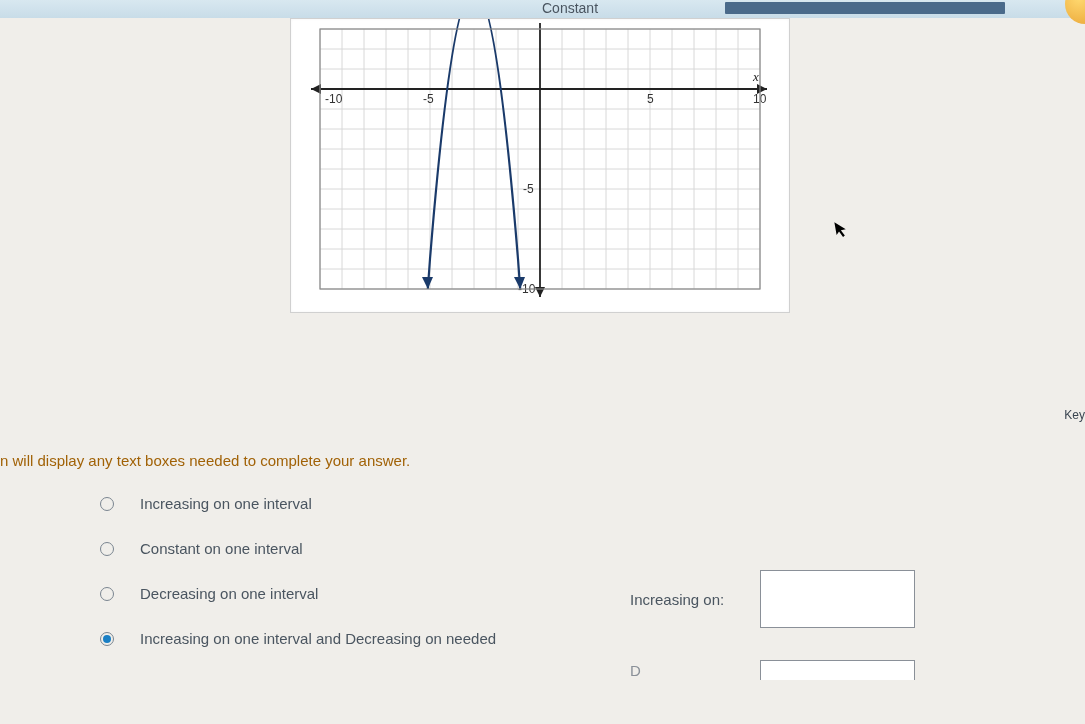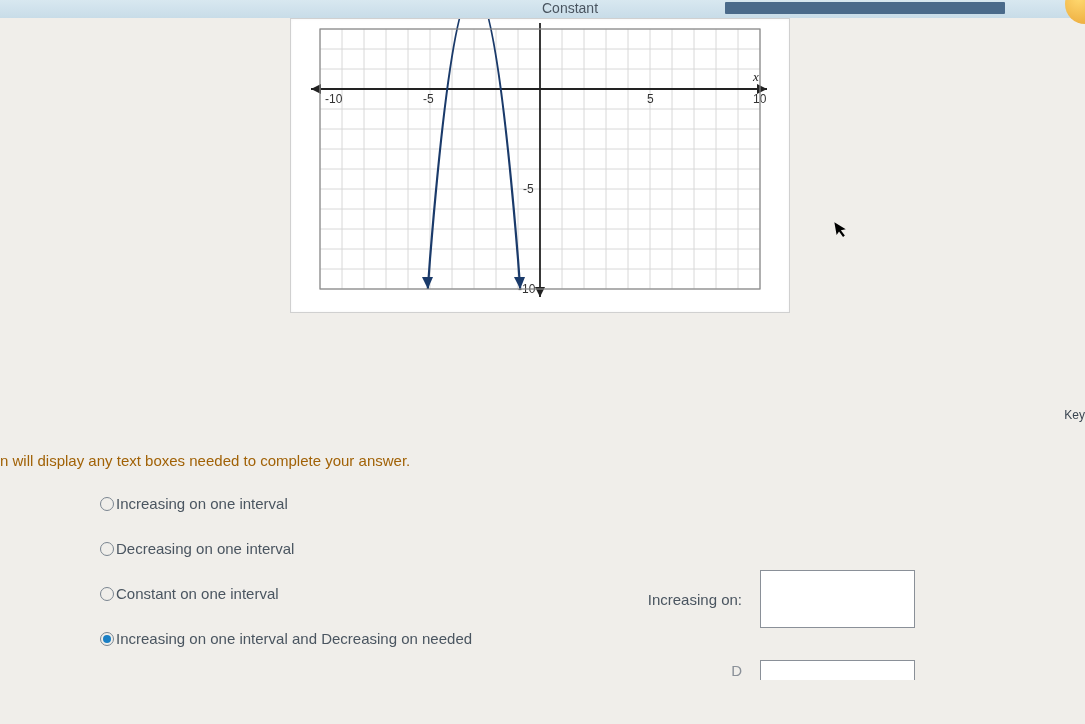--- a/index.html
+++ b/index.html
@@ -88,21 +88,21 @@
       position: absolute;
       left: 100px;
       top: 495px;
       display: flex;
       flex-direction: column;
       gap: 28px;
     }
     .option-row {
       display: flex;
       align-items: center;
-      gap: 2px;
+      gap: 26px;
       font-size: 15px;
       color: #4a5560;
       cursor: pointer;
     }
     .radio {
       width: 14px;
       height: 14px;
       border: 1.5px solid #7a8590;
       border-radius: 50%;
       display: inline-flex;
@@ -125,21 +125,21 @@
     .answer-row {
       display: flex;
       align-items: center;
       gap: 18px;
       margin-bottom: 32px;
     }
     .answer-label {
       font-size: 15px;
       color: #4a5560;
       width: 112px;
-      text-align: right;
+      text-align: left;
     }
     .answer-input {
       width: 155px;
       height: 58px;
       border: 1px solid #8a9098;
       background: #ffffff;
       font-size: 15px;
       padding: 4px 8px;
     }
     .answer-row.partial .answer-label {
@@ -244,25 +244,25 @@
 
 <div class="instruction">n will display any text boxes needed to complete your answer.</div>
 
 <div class="options">
   <label class="option-row">
     <span class="radio"></span>
     <span>Increasing on one interval</span>
   </label>
   <label class="option-row">
     <span class="radio"></span>
+    <span>Constant on one interval</span>
+  </label>
+  <label class="option-row">
+    <span class="radio"></span>
     <span>Decreasing on one interval</span>
-  </label>
-  <label class="option-row">
-    <span class="radio"></span>
-    <span>Constant on one interval</span>
   </label>
   <label class="option-row">
     <span class="radio selected"></span>
     <span>Increasing on one interval and Decreasing on needed</span>
   </label>
 </div>
 
 <div class="answer-area">
   <div class="answer-row">
     <span class="answer-label">Increasing on:</span>

